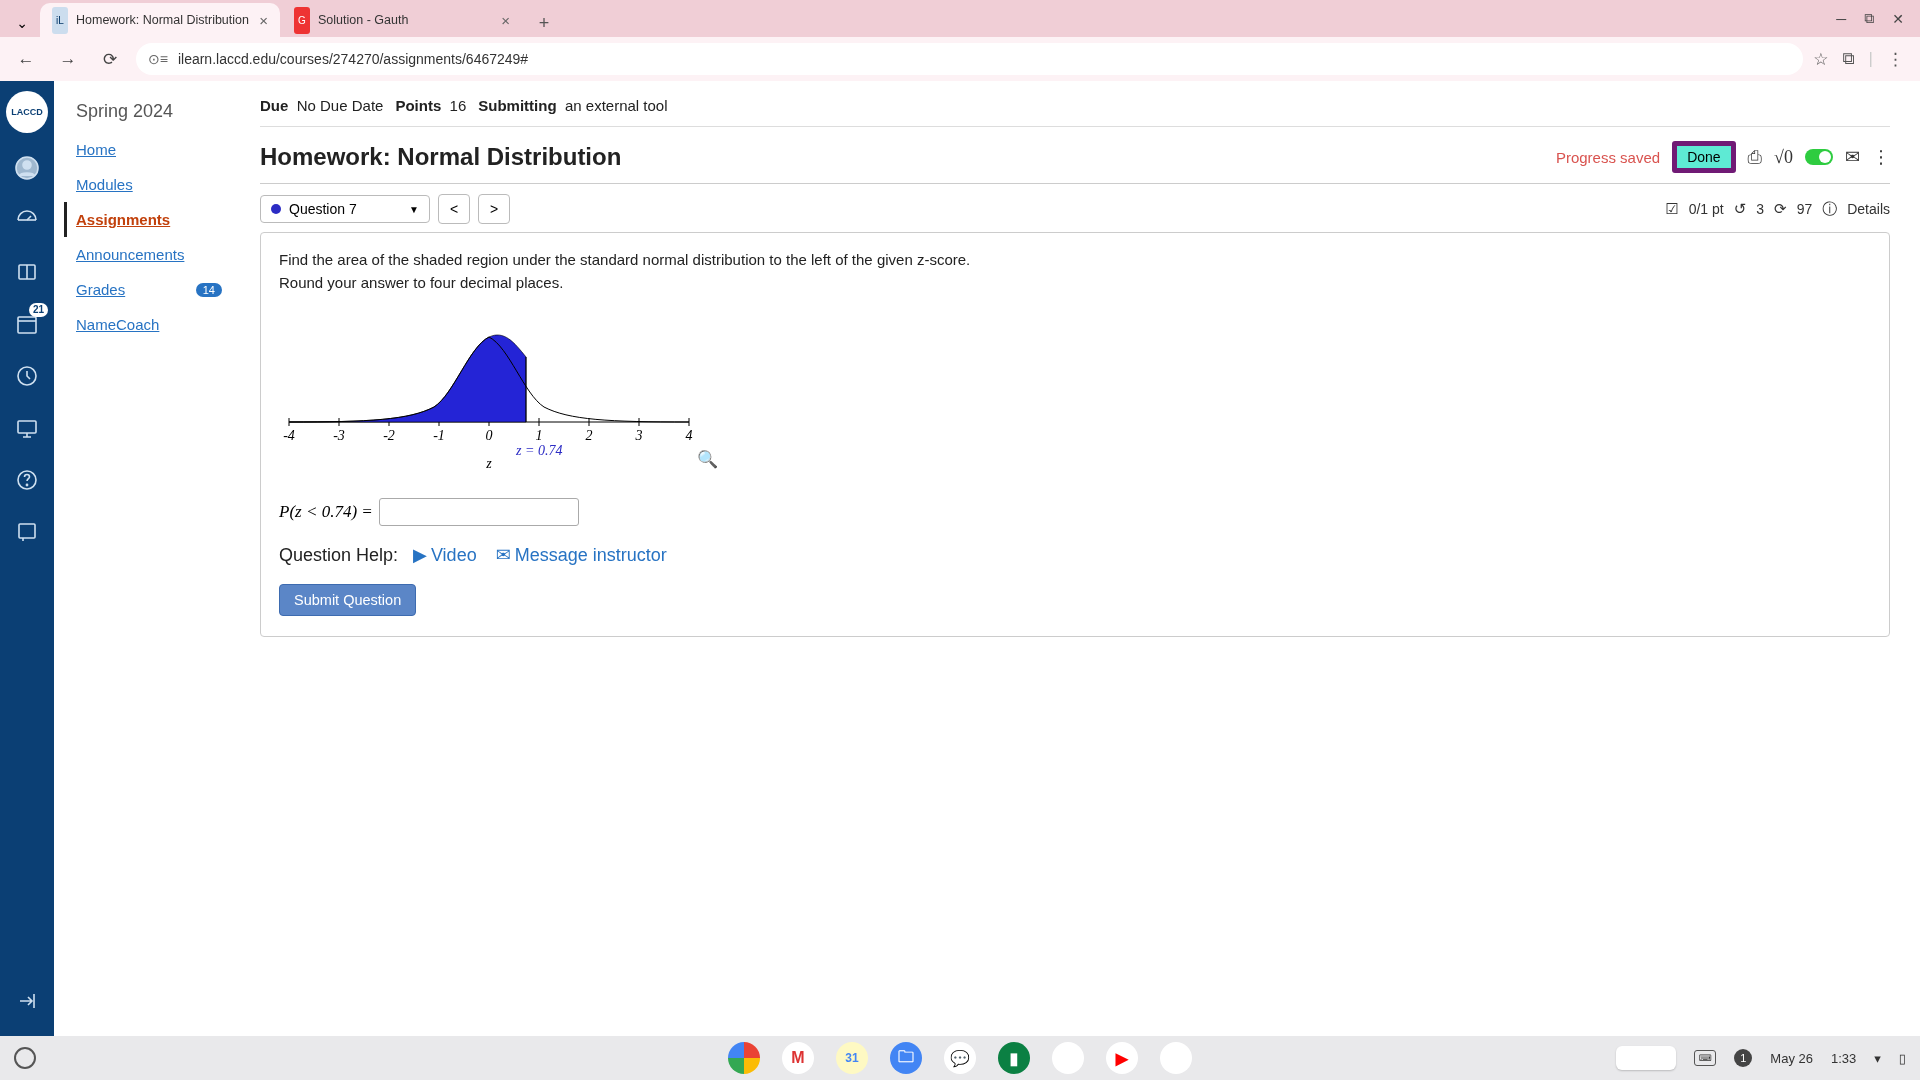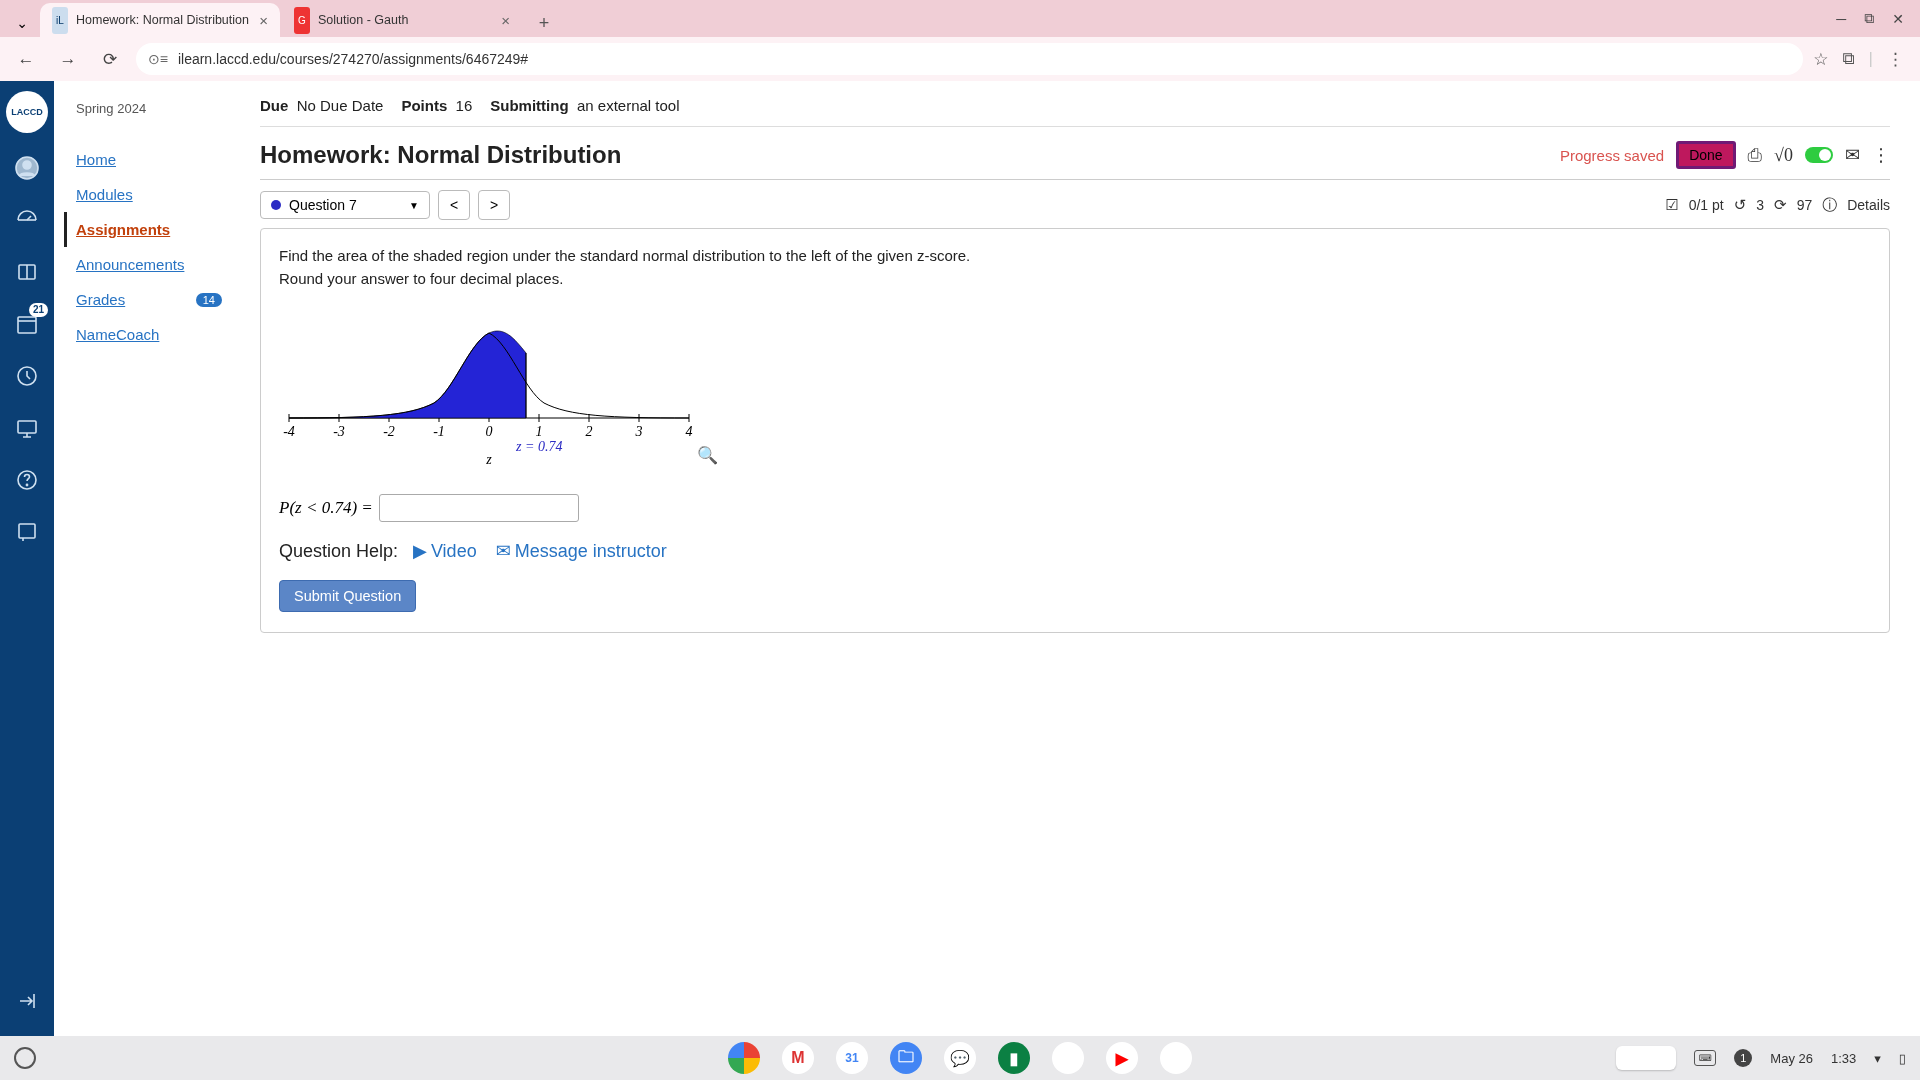--- a/index.html
+++ b/index.html
@@ -29,34 +29,34 @@
 
 .canvas-rail { width: 54px; background: #0b3f74; display: flex; flex-direction: column; align-items: center; padding-top: 10px; gap: 18px; }
 .rail-logo { width: 42px; height: 42px; border-radius: 50%; background: #fff; display: flex; align-items: center; justify-content: center; font-size: 9px; color: #0b3f74; font-weight: bold; }
 .rail-icon { width: 34px; height: 34px; display: flex; align-items: center; justify-content: center; color: #cfe0f0; cursor: pointer; border-radius: 4px; position: relative; }
 .rail-icon svg { width: 24px; height: 24px; stroke: #cfe0f0; fill: none; stroke-width: 1.6; }
 .rail-avatar svg circle.head { fill: #cfe0f0; }
 .rail-badge { position: absolute; top: -4px; right: -4px; background: #fff; color: #0b3f74; font-size: 10px; font-weight: bold; border-radius: 8px; padding: 0 4px; line-height: 14px; }
 .rail-collapse { margin-top: auto; margin-bottom: 18px; }
 
 .course-nav { width: 188px; padding: 20px 0 0 22px; }
-.course-term { font-size: 13px; color: #555; margin-bottom: 26px; }
+.course-term { font-size: 18px; color: #555; margin-bottom: 10px; }
 .course-link { display: flex; align-items: center; justify-content: space-between; padding: 9px 0; font-size: 15px; color: #2773c3; cursor: pointer; text-decoration: underline; }
 .course-link.active { color: #c2410c; font-weight: 600; border-left: 3px solid #222; margin-left: -12px; padding-left: 9px; }
 .course-link .badge { background: #2773c3; color: #fff; font-size: 11px; border-radius: 10px; padding: 1px 7px; margin-right: 20px; }
 
 .main { flex: 1; padding: 0 30px 0 18px; overflow-y: auto; }
-.assign-meta { display: flex; gap: 18px; padding: 16px 0 12px 0; font-size: 15px; color: #222; border-bottom: 1px solid #ddd; }
+.assign-meta { display: flex; gap: 12px; padding: 16px 0 12px 0; font-size: 15px; color: #222; border-bottom: 1px solid #ddd; }
 .assign-meta b { font-weight: 600; }
 
 .hw-header { display: flex; align-items: center; justify-content: space-between; padding: 14px 0 4px 0; }
 .hw-title { font-size: 24px; font-weight: 700; font-family: Verdana, Geneva, sans-serif; color: #222; }
 .hw-tools { display: flex; align-items: center; gap: 12px; font-size: 15px; }
 .progress-saved { color: #d9534f; }
-.done-btn { border: 3px solid #701a75; background: #be185d; border-radius: 3px; padding: 3px 10px; cursor: pointer; font-size: 14px; }
+.done-btn { border: 5px solid #701a75; background: #5eead4; border-radius: 3px; padding: 3px 10px; cursor: pointer; font-size: 14px; }
 .tool-icon { cursor: pointer; color: #333; font-size: 18px; }
 .toggle { width: 28px; height: 16px; background: #2ecc40; border-radius: 8px; position: relative; display: inline-block; }
 .toggle::after { content: ""; width: 12px; height: 12px; background: #fff; border-radius: 50%; position: absolute; top: 2px; right: 2px; }
 
 .hw-score { font-size: 14px; color: #444; margin-bottom: 10px; }
 .hw-score .answered { color: #888; margin-left: 10px; }
 .hr { border: none; border-top: 1px solid #ccc; margin: 6px 0 10px 0; }
 
 .qbar { display: flex; align-items: center; justify-content: space-between; }
 .qbar-left { display: flex; gap: 8px; align-items: center; }
@@ -335,21 +335,21 @@
       <button class="submit-btn">Submit Question</button>
     </div>
   </div>
 </div>
 
 <div class="shelf">
   <div class="shelf-launcher"></div>
   <div class="shelf-apps">
     <div class="shelf-app" style="background:conic-gradient(#ea4335 0 90deg,#fbbc05 90deg 180deg,#34a853 180deg 270deg,#4285f4 270deg 360deg)"></div>
     <div class="shelf-app" style="background:#fff;color:#d33">M</div>
-    <div class="shelf-app" style="background:#ffffff;color:#4285f4;font-size:12px">31</div>
+    <div class="shelf-app" style="background:#fef9c3;color:#4285f4;font-size:12px">31</div>
     <div class="shelf-app" style="background:#4285f4">🗀</div>
     <div class="shelf-app" style="background:#fff">💬</div>
     <div class="shelf-app" style="background:#0b8043">▮</div>
     <div class="shelf-app" style="background:#fff">▶</div>
     <div class="shelf-app" style="background:#fff;color:#f00">▶</div>
     <div class="shelf-app" style="background:#fff">✦</div>
   </div>
   <div class="shelf-right">
     <div class="shelf-pill"></div>
     <div class="shelf-kb">⌨</div>

